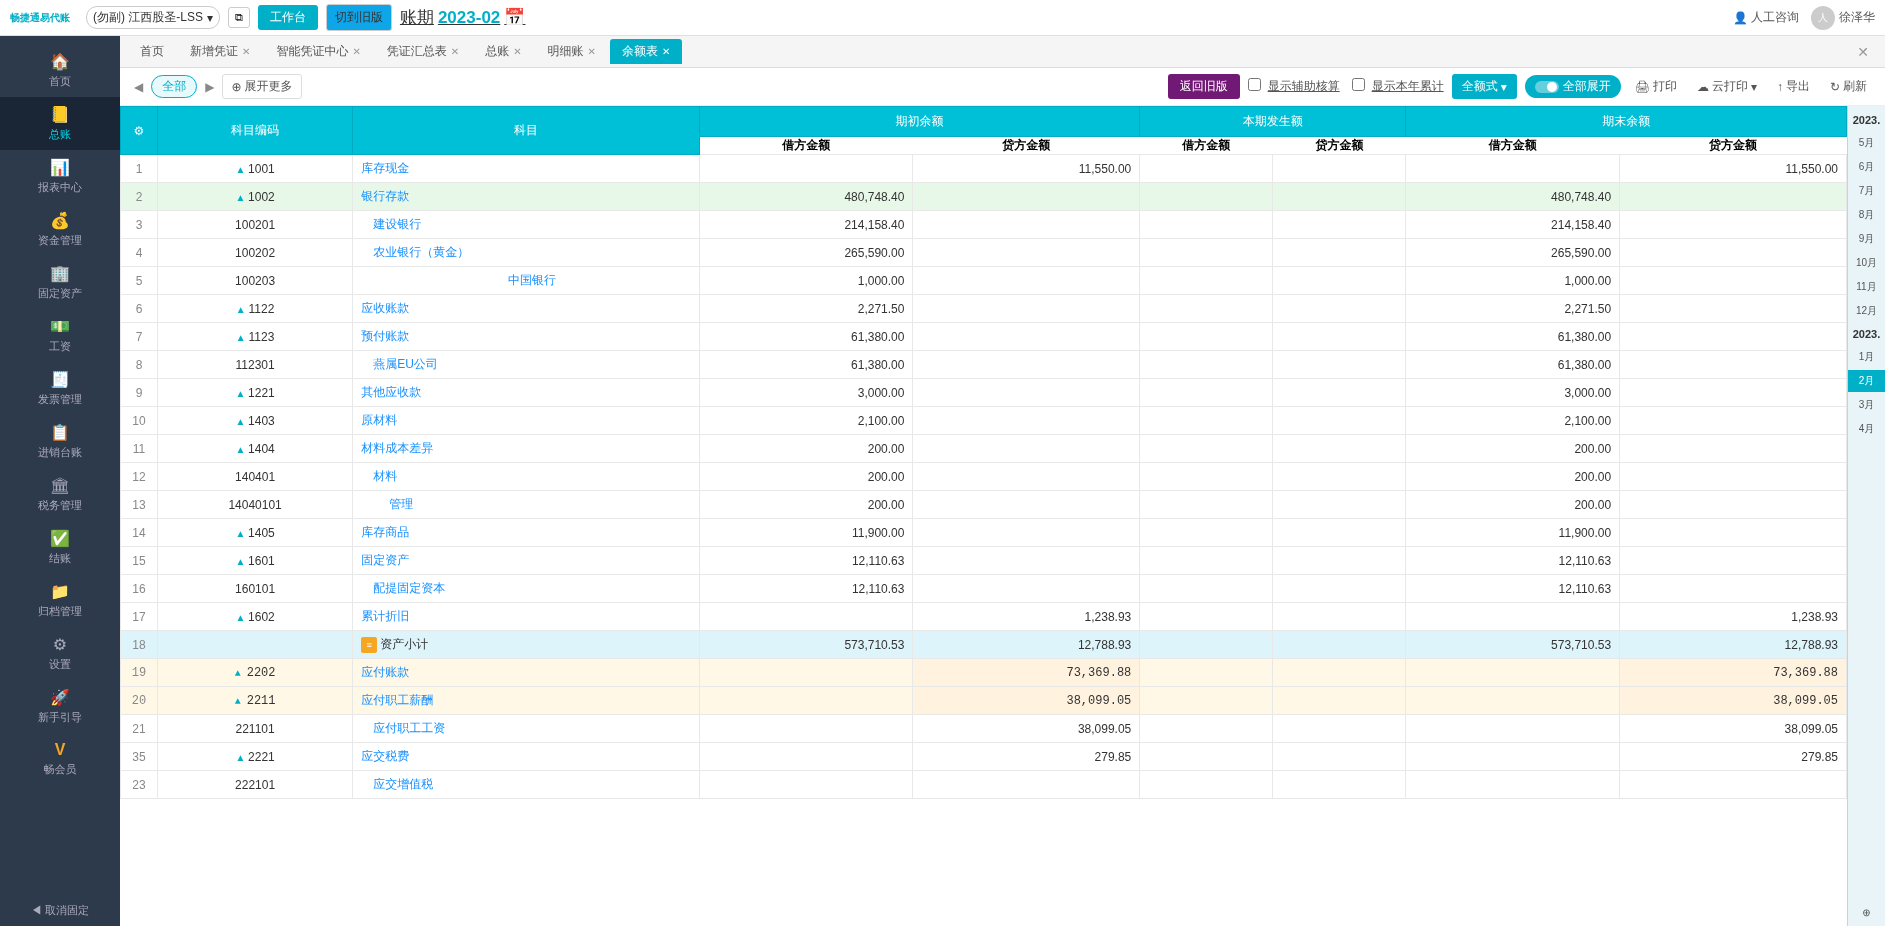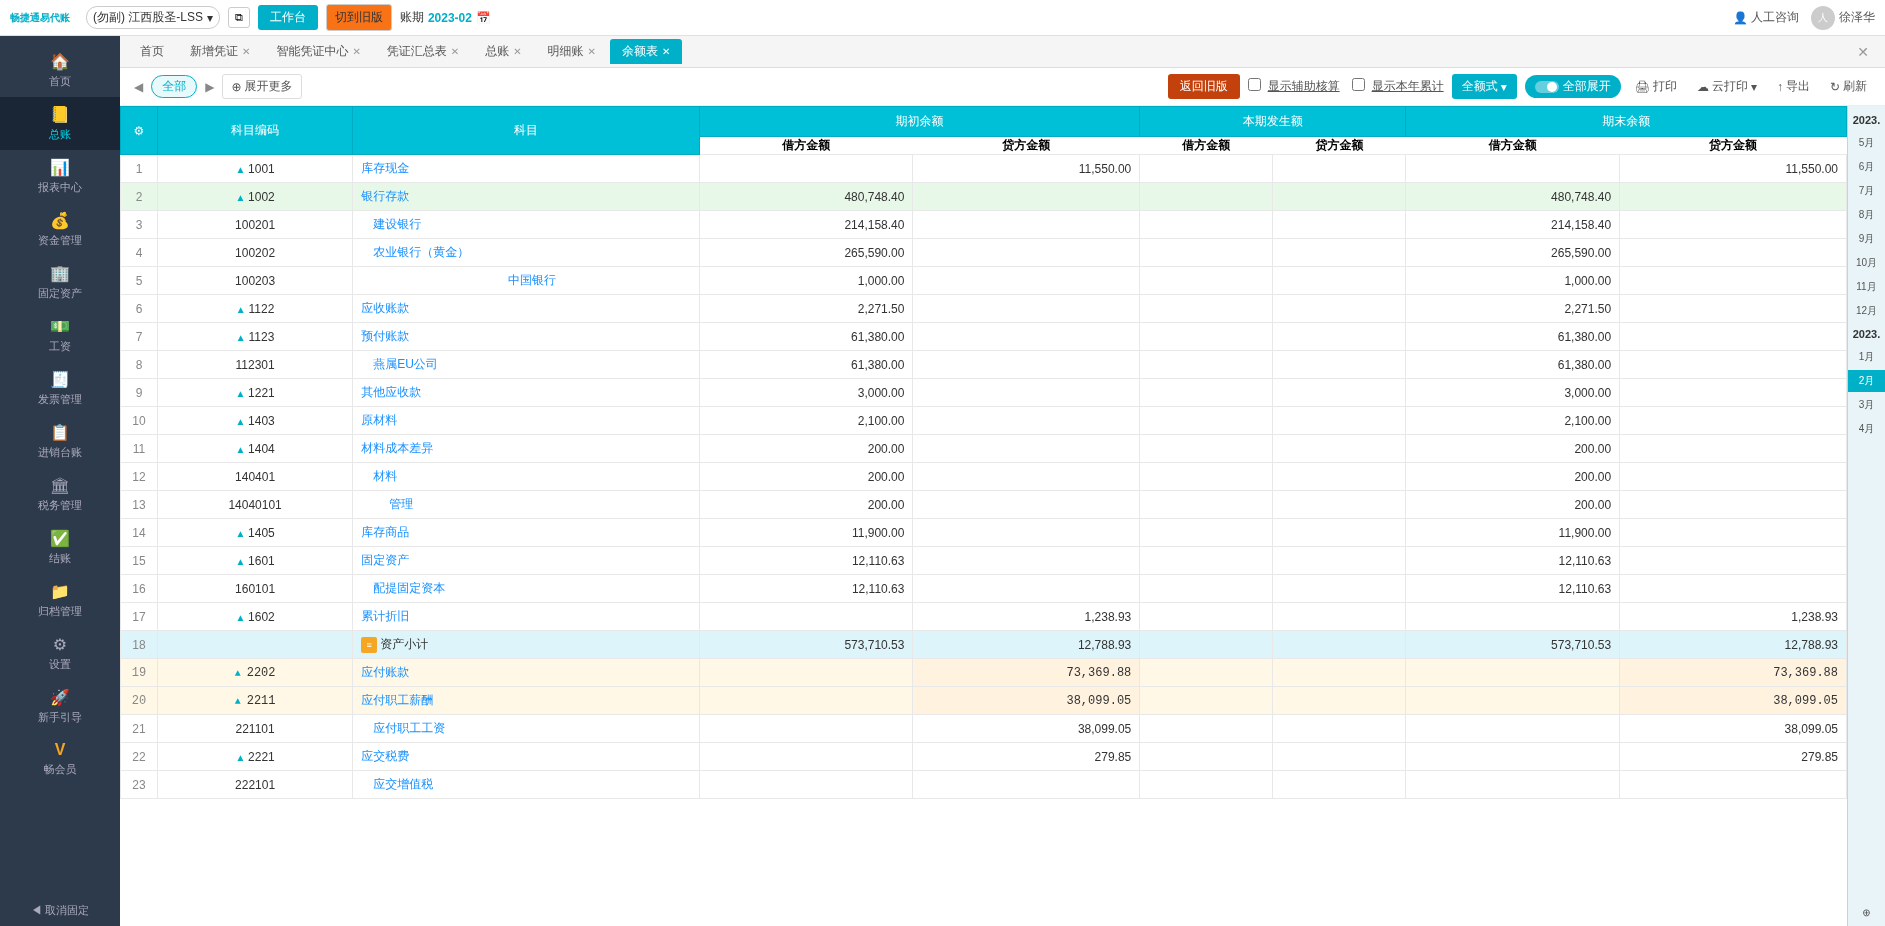--- a/index.html
+++ b/index.html
@@ -36,34 +36,35 @@
     .workbench-btn {
       background: #00b0c8;
       color: #fff;
       border: none;
       border-radius: 3px;
       padding: 4px 12px;
       cursor: pointer;
       font-size: 12px;
     }
     .switch-btn {
-      background: #f97316;
+      background: #0ea5e9;
       color: #333;
       border: 1px solid #ccc;
       border-radius: 3px;
       padding: 4px 8px;
       cursor: pointer;
       font-size: 12px;
     }
     .period-info {
       color: #333;
-      font-size: 12px;
+      font-size: 17px;
       display: flex;
       align-items: center;
       gap: 4px;
+      text-decoration: underline;
     }
     .top-right {
       margin-left: auto;
       display: flex;
       align-items: center;
       gap: 12px;
       color: #555;
       font-size: 12px;
     }
     .avatar-btn {
@@ -215,21 +216,21 @@
       align-items: center;
       gap: 3px;
     }
     .toolbar-right {
       margin-left: auto;
       display: flex;
       align-items: center;
       gap: 8px;
     }
     .back-btn {
-      background: #c2410c;
+      background: #701a75;
       color: #fff;
       border: none;
       border-radius: 3px;
       padding: 4px 12px;
       cursor: pointer;
       font-size: 12px;
     }
     .checkbox-group {
       display: flex;
       align-items: center;
@@ -806,21 +807,21 @@
                 <td class="td-center">221101</td>
                 <td style="padding-left: 20px;"><span class="td-link">应付职工工资</span></td>
                 <td class="td-num"></td>
                 <td class="td-num">38,099.05</td>
                 <td class="td-num"></td>
                 <td class="td-num"></td>
                 <td class="td-num"></td>
                 <td class="td-num">38,099.05</td>
               </tr>
               <tr>
-                <td class="td-center td-rownum">22</td>
+                <td class="td-center td-rownum">35</td>
                 <td class="td-center"><span class="expand-icon">▲ </span>2221</td>
                 <td><span class="td-link">应交税费</span></td>
                 <td class="td-num"></td>
                 <td class="td-num">279.85</td>
                 <td class="td-num"></td>
                 <td class="td-num"></td>
                 <td class="td-num"></td>
                 <td class="td-num">279.85</td>
               </tr>
               <tr>

